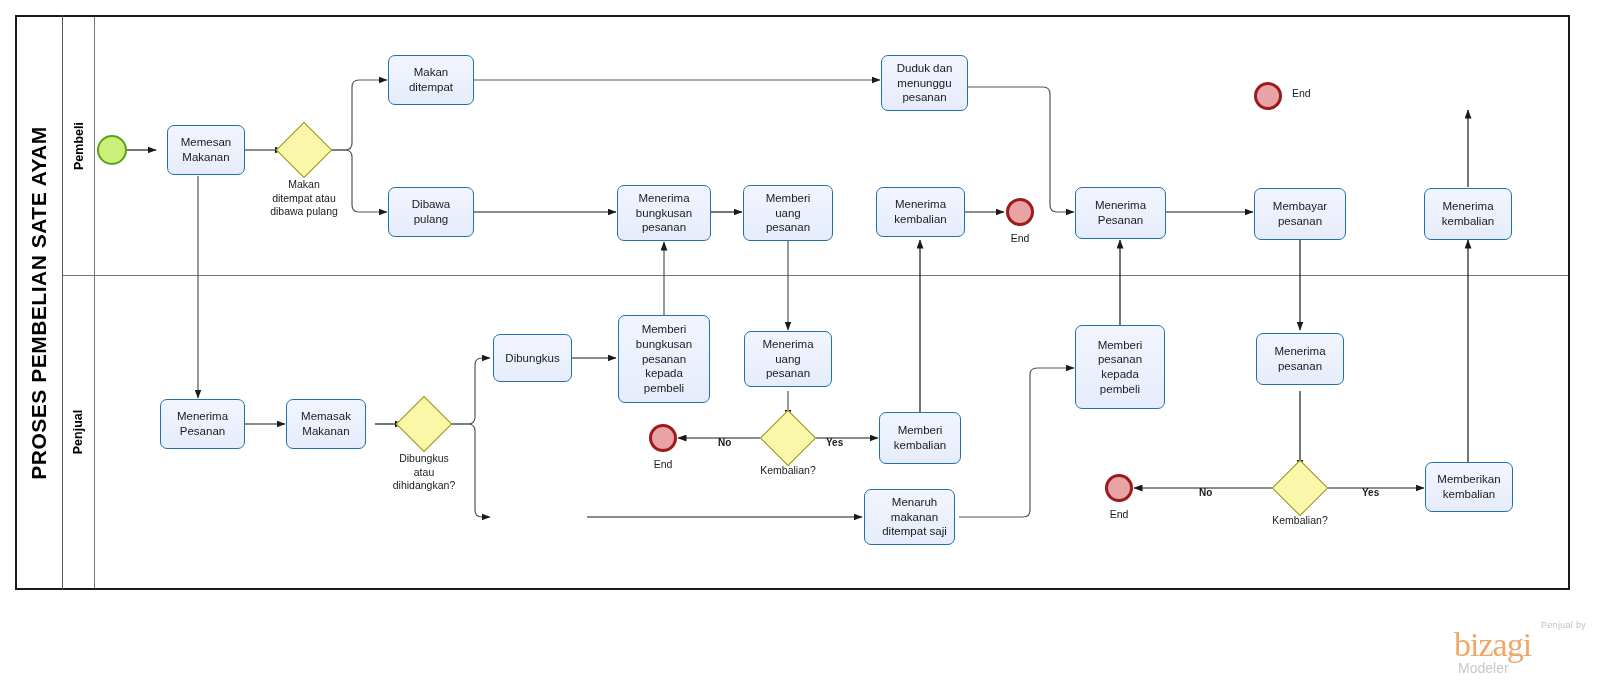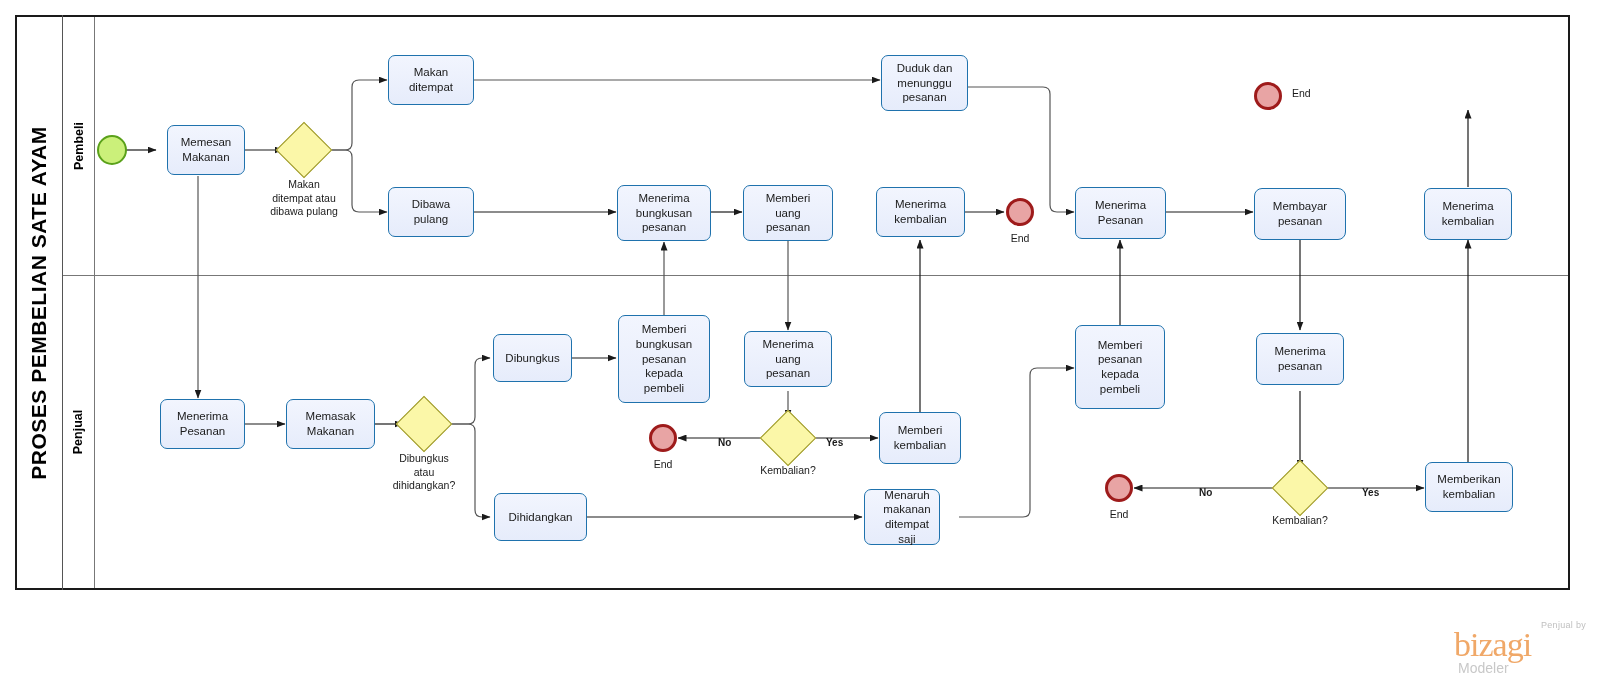--- a/index.html
+++ b/index.html
@@ -212,50 +212,49 @@
   <div class="task" style="left: 876px; top: 187px; width: 89px; height: 50px; white-space: pre-line;">Menerima
 kembalian</div>
 
   <div class="task" style="left: 881px; top: 55px; width: 87px; height: 56px; white-space: pre-line;">Duduk dan
 menunggu
 pesanan</div>
 
   <div class="task" style="left: 1075px; top: 187px; width: 91px; height: 52px; white-space: pre-line;">Menerima
 Pesanan</div>
 
-  <div class="task" style="left: 1254px; top: 188px; width: 92px; height: 52px; white-space: pre-line; border-radius: 8px;">Membayar
+  <div class="task" style="left: 1254px; top: 188px; width: 92px; height: 52px; white-space: pre-line;">Membayar
 pesanan</div>
 
   <div class="task" style="left: 1424px; top: 188px; width: 88px; height: 52px; white-space: pre-line;">Menerima
 kembalian</div>
 
   <div class="task" style="left: 160px; top: 399px; width: 85px; height: 50px; white-space: pre-line;">Menerima
 Pesanan</div>
 
-  <div class="task" style="left: 286px; top: 399px; width: 89px; height: 50px; white-space: pre-line;">Memasak
+  <div class="task" style="left: 286px; top: 399px; width: 80px; height: 50px; white-space: pre-line;">Memasak
 Makanan</div>
 
   <div class="task" style="left:493px;top:334px;width:79px;height:48px">Dibungkus</div>
 
   <div class="task" style="left: 618px; top: 315px; width: 92px; height: 88px; white-space: pre-line;">Memberi
 bungkusan
 pesanan
 kepada
 pembeli</div>
 
   <div class="task" style="left: 744px; top: 331px; width: 88px; height: 56px; white-space: pre-line;">Menerima
 uang
 pesanan</div>
 
   <div class="task" style="left: 879px; top: 412px; width: 82px; height: 52px; white-space: pre-line;">Memberi
 kembalian</div>
 
-  <div class="task" style="left:494px;top:493px;width:93px;height:48px">Dihidangkan</div>
-
-  <div class="task" style="left: 864px; top: 489px; width: 76px; height: 56px; white-space: pre-line; padding-left: 13px;">Menaruh
+
+  <div class="task" style="left: 864px; top: 489px; width: 91px; height: 56px; white-space: pre-line; padding-left: 13px;">Menaruh
 makanan
 ditempat saji</div>
 
   <div class="task" style="left: 1075px; top: 325px; width: 90px; height: 84px; white-space: pre-line;">Memberi
 pesanan
 kepada
 pembeli</div>
 
   <div class="task" style="left: 1256px; top: 333px; width: 88px; height: 52px; white-space: pre-line;">Menerima
 pesanan</div>

